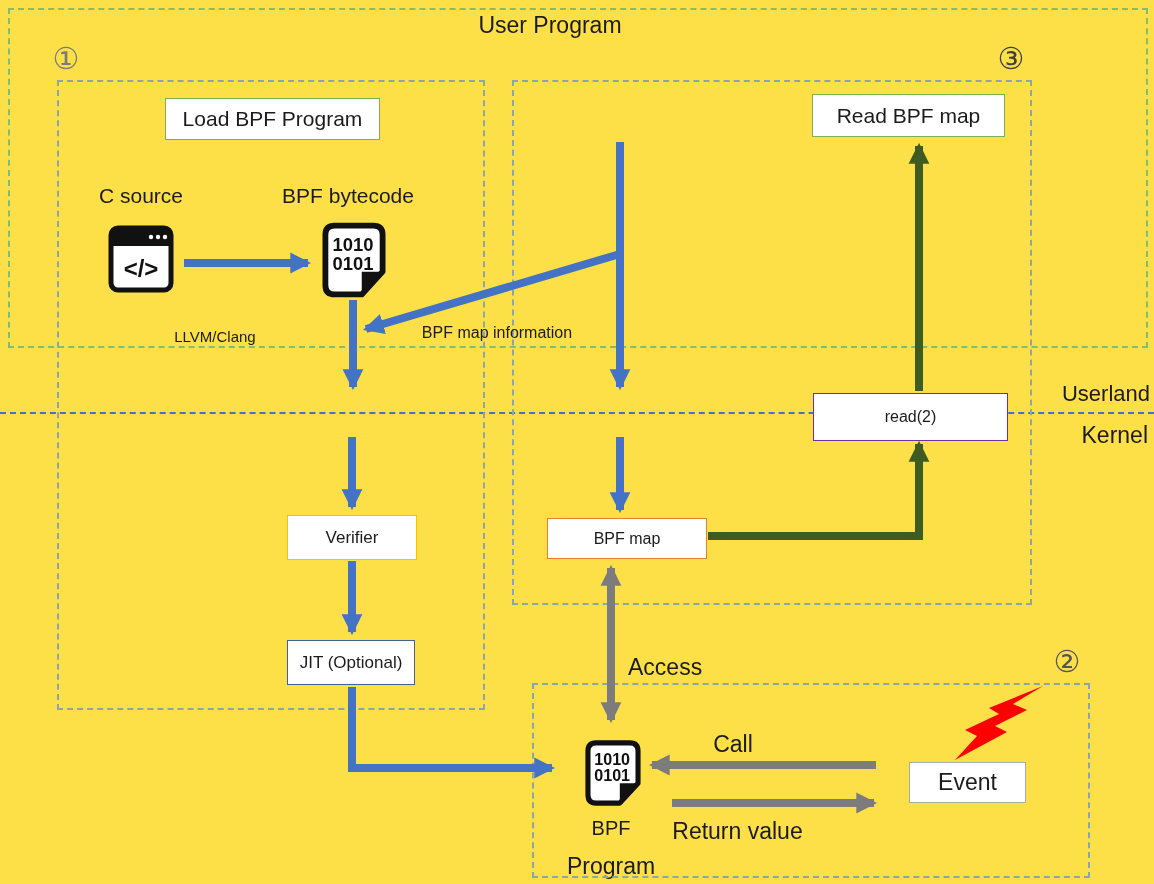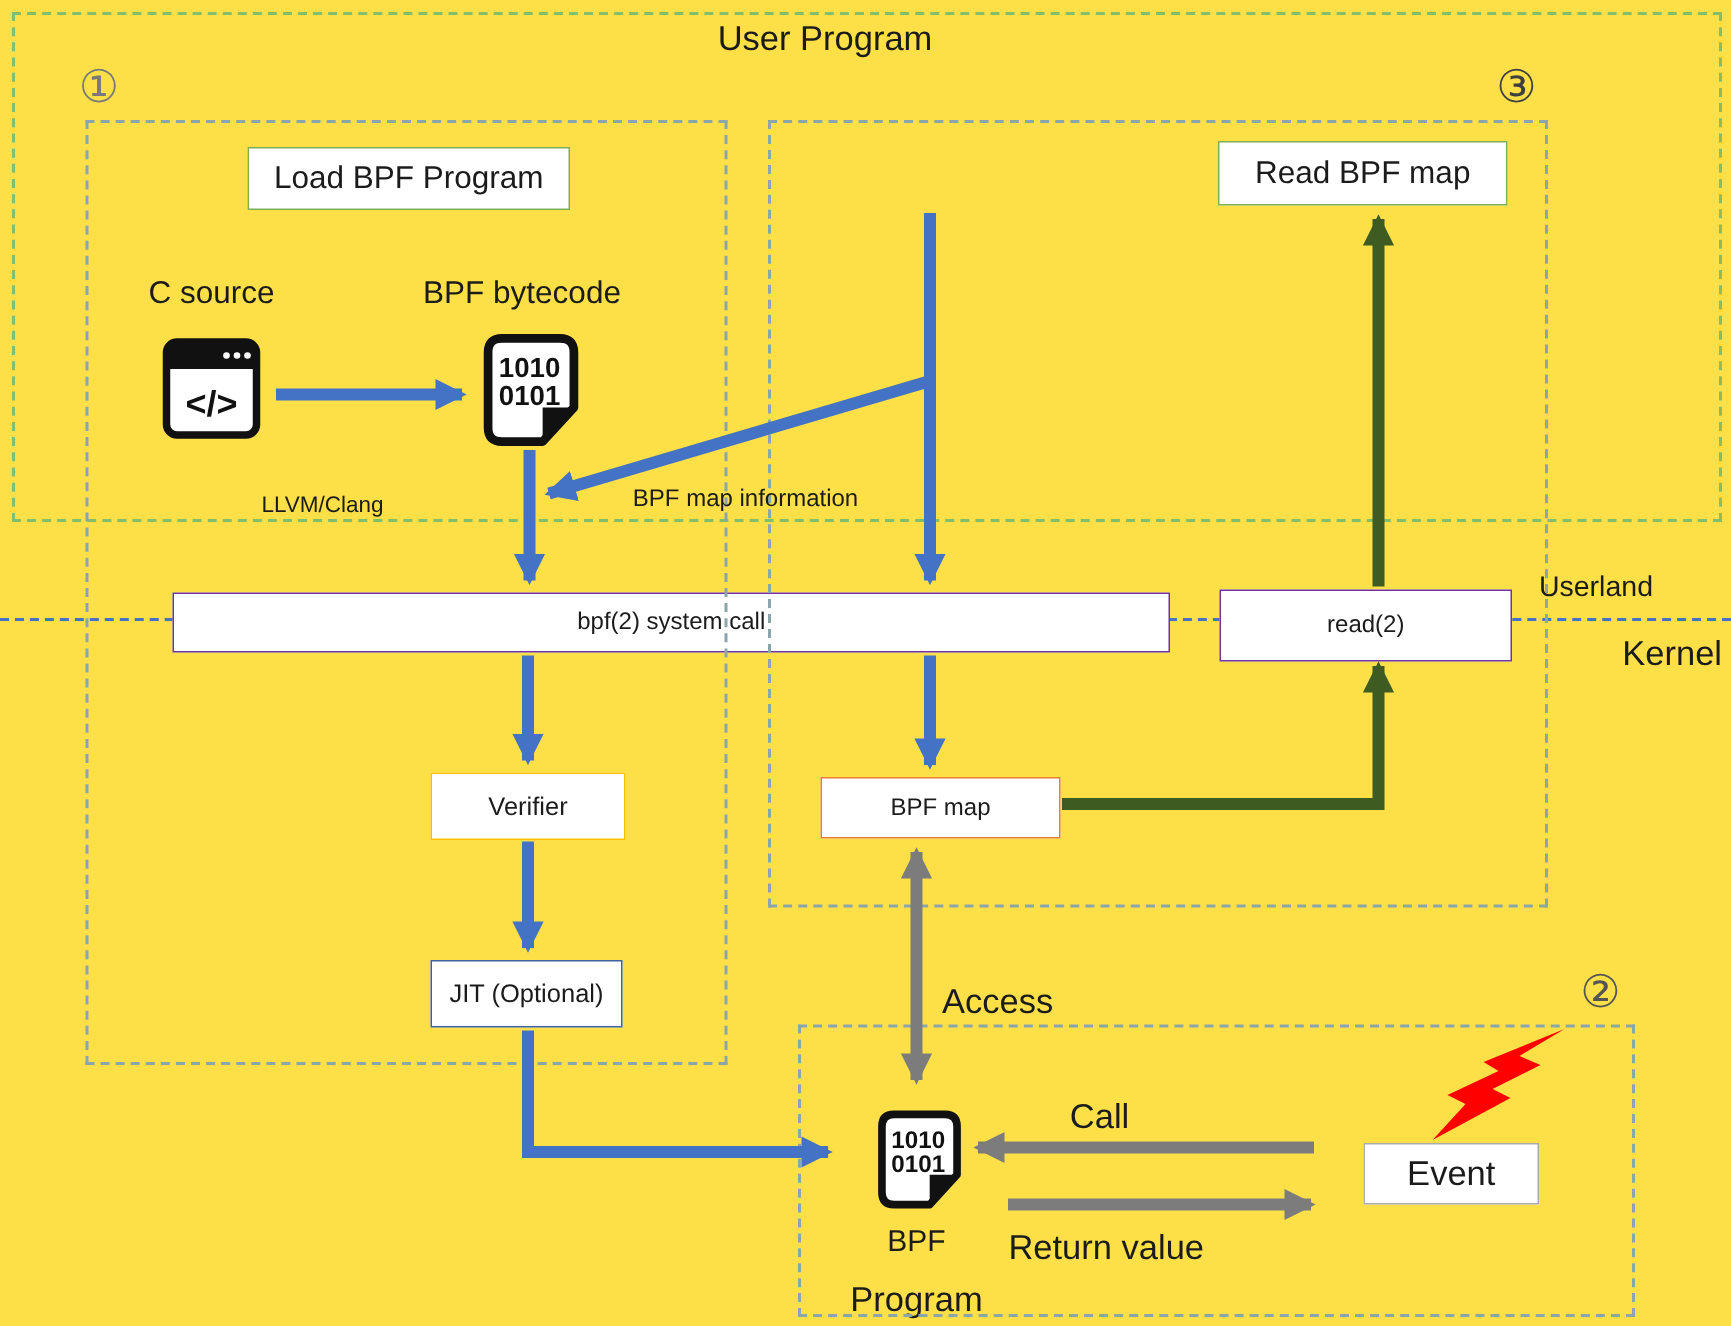--- a/index.html
+++ b/index.html
@@ -47,44 +47,41 @@
   <div class="lbl center circnum" style="left:50px;top:44px;width:32px;color:#7a7a7a;">①</div>
   <div class="lbl center circnum" style="left:995px;top:44px;width:32px;color:#3f3f3f;">③</div>
   <div class="lbl center circnum" style="left:1051px;top:647px;width:32px;color:#555555;">②</div>
 
   <div class="box green-box z2" style="left:165px;top:98px;width:215px;height:42px;">
     <span>Load BPF Program</span>
   </div>
   <div class="box green-box z2" style="left:812px;top:94px;width:193px;height:43px;">
     <span>Read BPF map</span>
   </div>
-  <div class="box purple-box z2" style="left:115px;top:395px;width:665px;height:40px;">
-    <span>bpf(2) system call</span>
-  </div>
   <div class="box purple-box z2" style="left:813px;top:393px;width:195px;height:48px;">
     <span>read(2)</span>
   </div>
   <div class="box gold-box z2" style="left:287px;top:515px;width:130px;height:45px;">
     <span>Verifier</span>
   </div>
   <div class="box blue-box z2" style="left:287px;top:640px;width:128px;height:45px;">
     <span>JIT (Optional)</span>
   </div>
   <div class="box orange-box z2" style="left:547px;top:518px;width:160px;height:41px;">
     <span>BPF map</span>
   </div>
   <div class="box gray-box z2" style="left:909px;top:762px;width:117px;height:41px;">
     <span>Event</span>
   </div>
 
   <div class="lbl center" style="left:61px;top:184px;width:160px;font-size:21px;">C source</div>
   <div class="lbl center" style="left:258px;top:184px;width:180px;font-size:21px;">BPF bytecode</div>
   <div class="lbl center" style="left:160px;top:284px;width:110px;font-size:15px;margin-top:44px;">LLVM/Clang</div>
   <div class="lbl center z4" style="left:407px;top:324px;width:180px;font-size:16px;">BPF map information</div>
-  <div class="lbl right" style="left:952px;top:381px;width:150px;font-size:19px;">Userland</div>
+  <div class="lbl right" style="left:1000px;top:381px;width:150px;font-size:22px;">Userland</div>
   <div class="lbl right" style="left:1000px;top:422px;width:148px;font-size:23px;">Kernel</div>
   <div class="lbl" style="left:628px;top:654px;width:100px;font-size:23px;">Access</div>
   <div class="lbl center" style="left:688px;top:731px;width:90px;font-size:23px;">Call</div>
   <div class="lbl center" style="left:650px;top:818px;width:175px;font-size:23px;">Return value</div>
   <div class="lbl center" style="left:541px;top:817px;width:140px;font-size:20px;">BPF</div>
   <div class="lbl center" style="left:521px;top:853px;width:180px;font-size:23px;">Program</div>
 
   <div class="abs z4" style="left:108px;top:225px;">
     <svg width="66" height="68" viewBox="0 0 66 68">
       <rect x="3" y="3" width="60" height="62" rx="7" fill="#ffffff" stroke="#111111" stroke-width="5"></rect>

